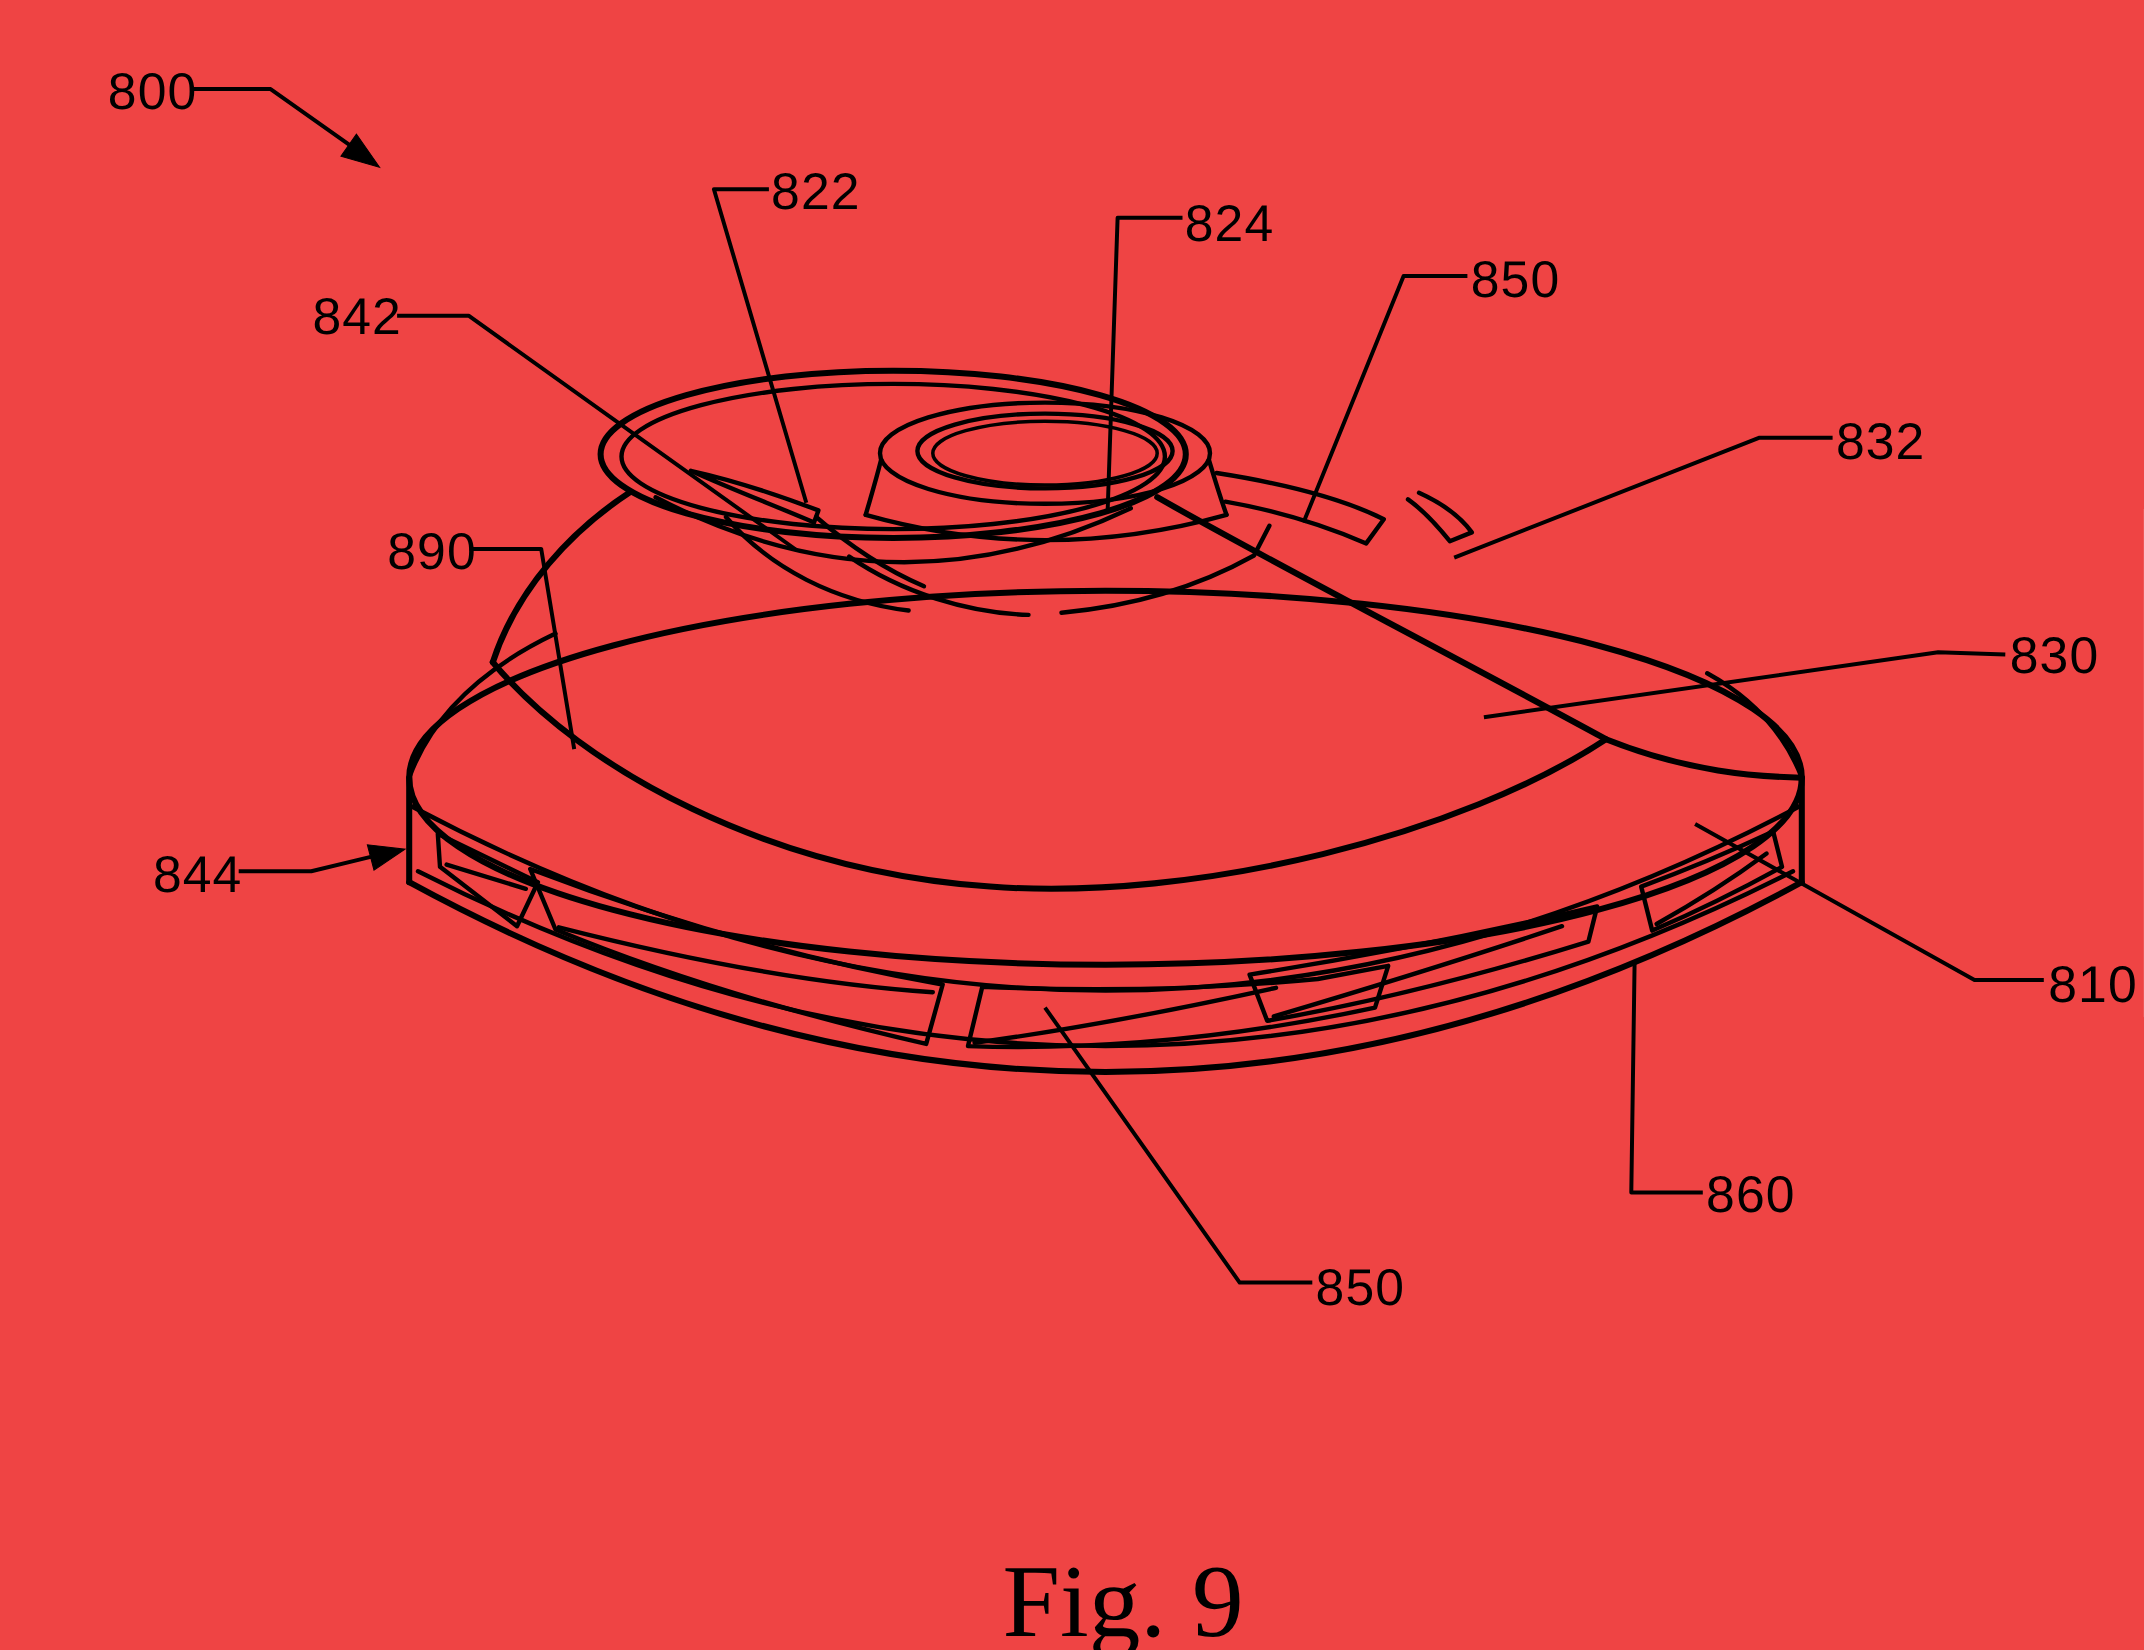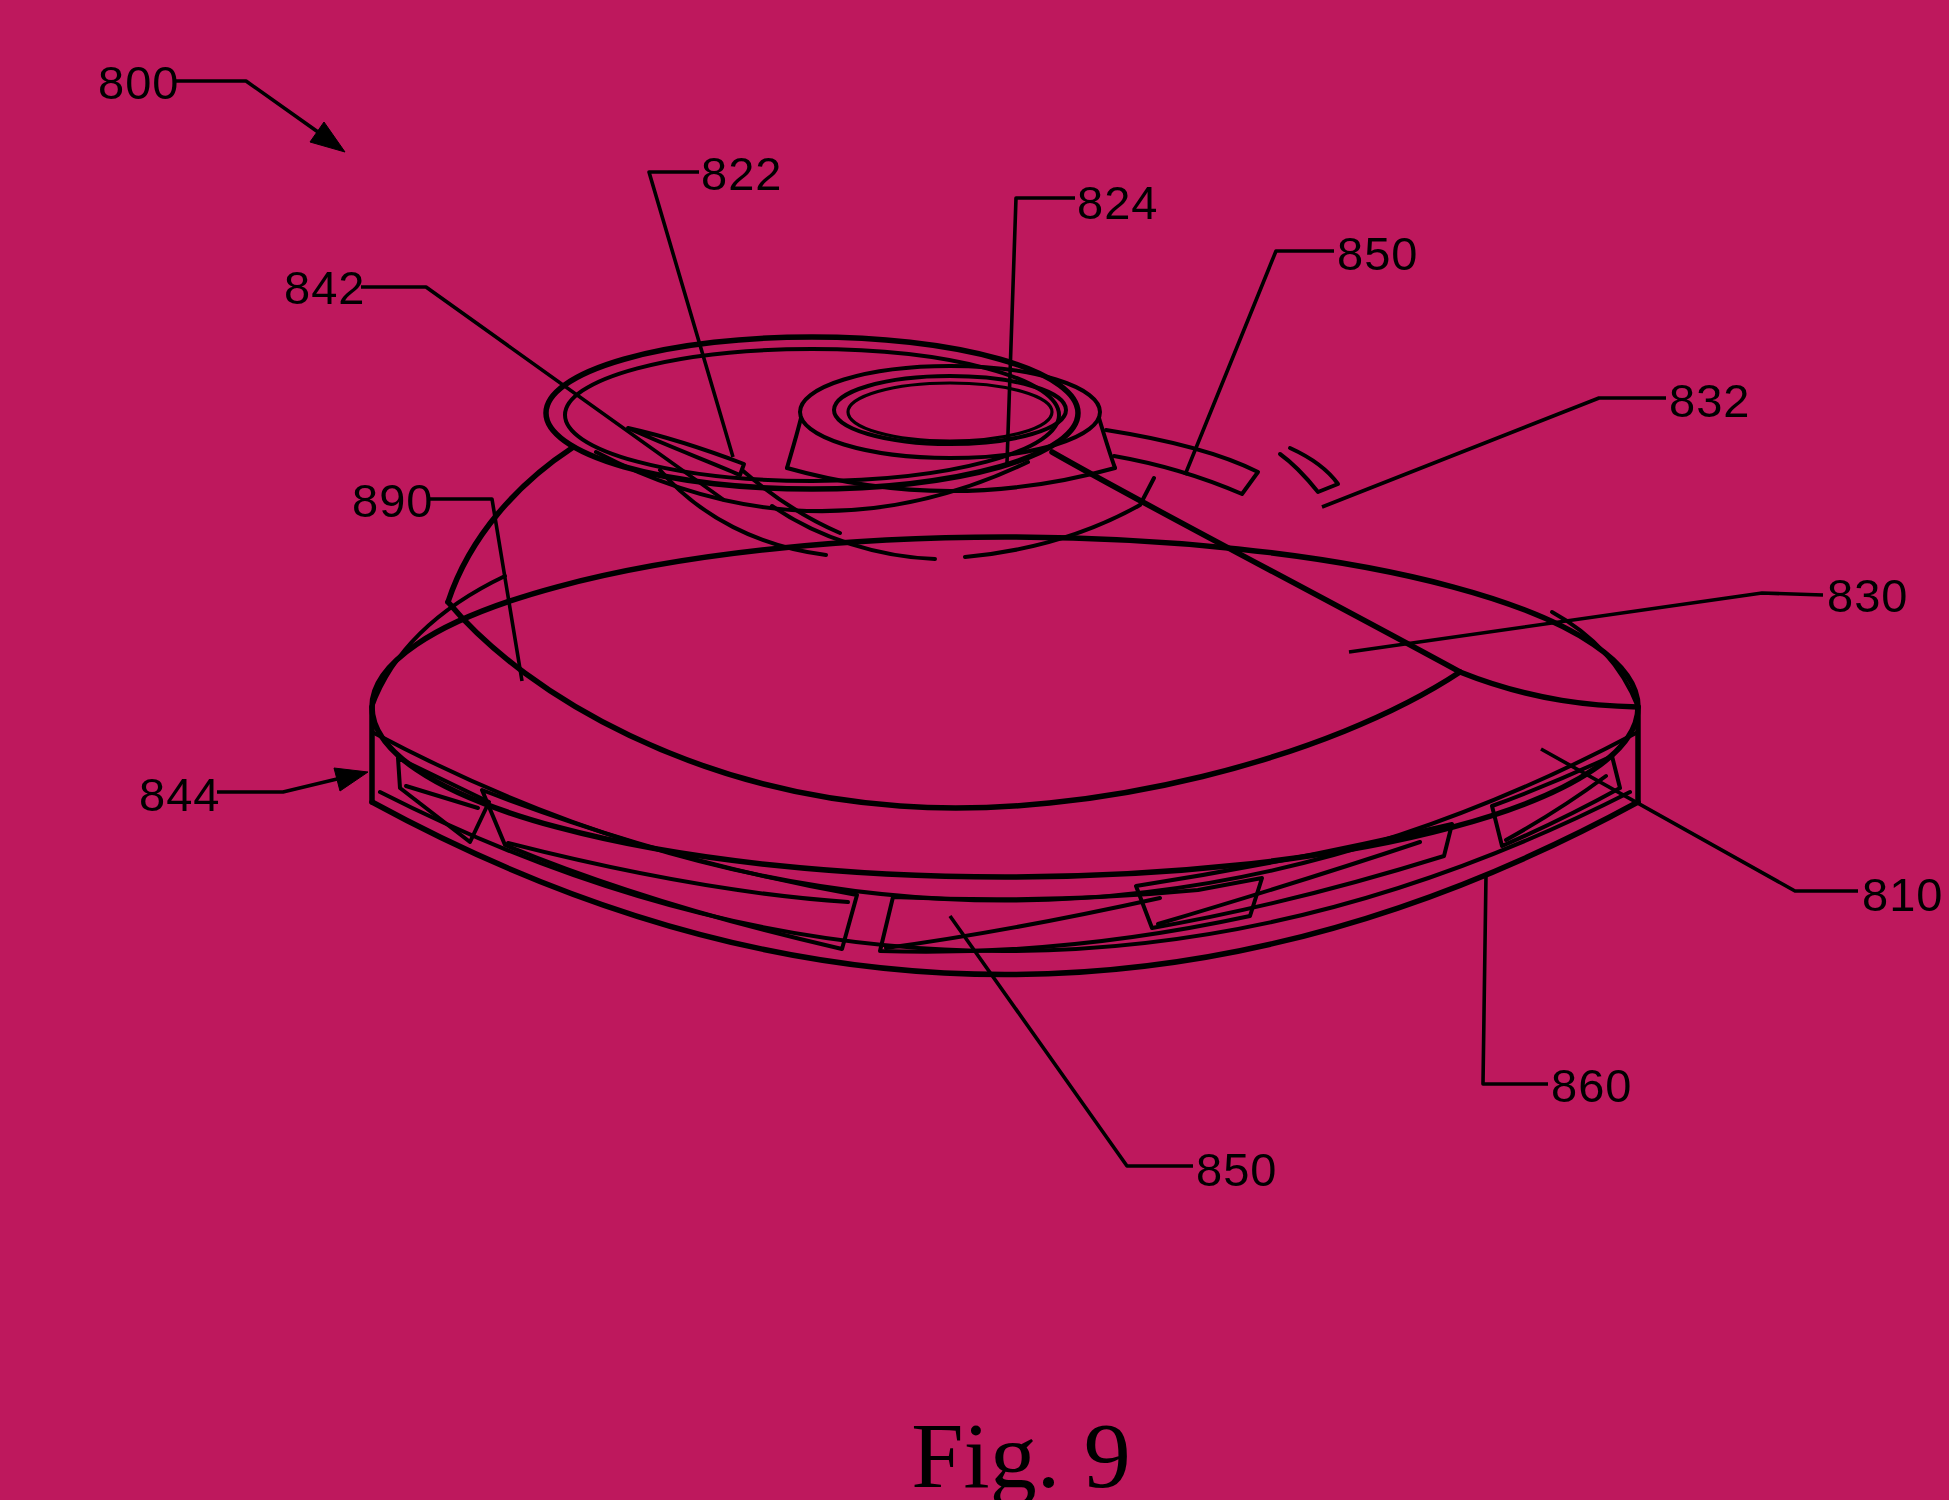--- a/index.html
+++ b/index.html
@@ -4,21 +4,21 @@
 <style>
   html, body {
     margin: 0;
     padding: 0;
     background: #ffffff;
   }
   #page {
     position: relative;
     width: 1949px;
     height: 1500px;
-    background: #be185d;
+    background: #ef4444;
     overflow: hidden;
     font-family: "Liberation Sans", sans-serif;
   }
   svg { display: block; }
   .stroke {
     fill: none;
     stroke: #000000;
     stroke-width: 4;
     stroke-linecap: round;
     stroke-linejoin: round;

